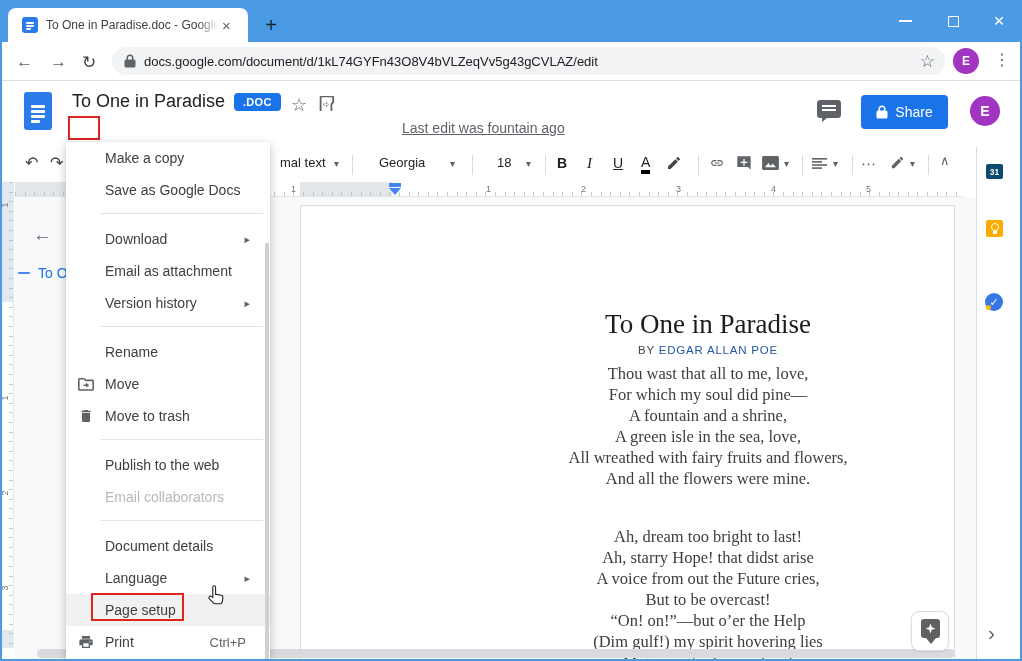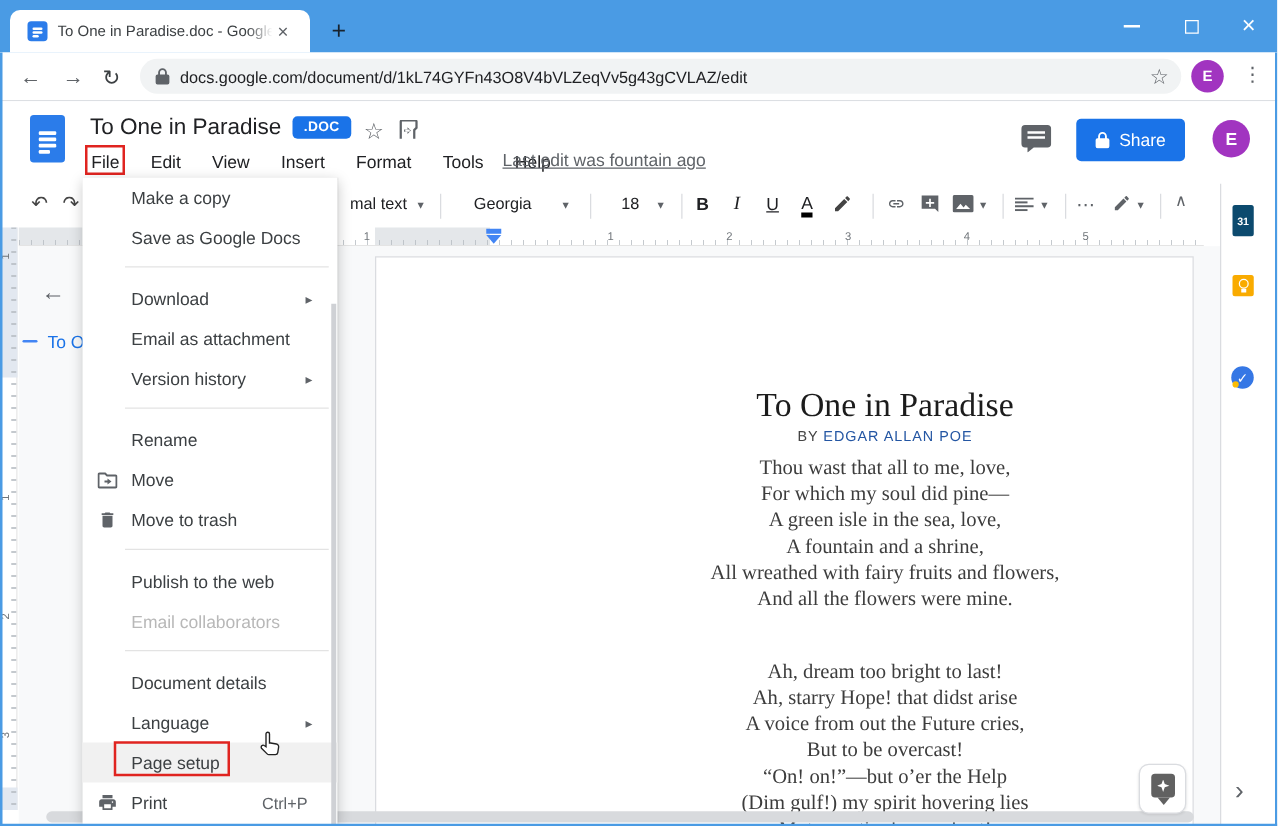--- a/index.html
+++ b/index.html
@@ -71,21 +71,21 @@
   .hscroll { left:22px; top:452px; width:918px; height:9px; background:#d8dadd; border-radius:5px; }
   .explorebtn { left:896px; top:414px; width:38px; height:40px; background:#fff; border:1px solid #dadce0; border-radius:8px; box-shadow:0 1px 2px rgba(0,0,0,.08); }
   .exp-sq { position:absolute; left:9px; top:7px; width:19px; height:19px; background:#616161; border-radius:3px; }
   .exp-star { position:absolute; left:13.5px; top:11.5px; width:10px; height:10px; background:#fff;
               clip-path:polygon(50% 0,63% 37%,100% 50%,63% 63%,50% 100%,37% 63%,0 50%,37% 37%); }
   .exp-tail { position:absolute; left:14px; top:26px; width:0; height:0; border-left:5px solid transparent; border-right:5px solid transparent; border-top:6px solid #616161; }
 
   
   .sidepanel { left:976px; top:147px; width:46px; height:514px; background:#fff; border-left:1px solid #dadce0; }
   .sp-ico { left:986px; }
-  .cal { width:17px; height:25px; background:#0c4a6e; border-radius:2px; color:#fff; font-size:8.5px; font-weight:bold; display:flex; align-items:center; justify-content:center; }
+  .cal { width:17px; height:15px; background:#0c4a6e; border-radius:2px; color:#fff; font-size:8.5px; font-weight:bold; display:flex; align-items:center; justify-content:center; }
   .keep { width:17px; height:17px; background:#f9ab00; border-radius:2px; position:relative; }
   .keep i { position:absolute; left:4.5px; top:3px; width:8px; height:8px; border:1.6px solid #fff; border-radius:50%; }
   .keep u { position:absolute; left:6.5px; top:11px; width:4px; height:3px; background:#fff; }
   .tasks { width:18px; height:18px; background:#3577e5; border-radius:50%; color:#fff; font-size:11px; display:flex; align-items:center; justify-content:center; position:relative; }
   .tasks i { position:absolute; left:1px; bottom:1px; width:5px; height:5px; background:#fbbc04; border-radius:50%; }
 
   
   .fmenu { left:66px; top:142px; width:204px; height:519px; background:#fff; box-shadow:0 3px 10px rgba(0,0,0,.22), 0 0 1px rgba(0,0,0,.15); z-index:50; }
   .mi { position:absolute; left:0; width:204px; height:32px; display:flex; align-items:center; font-size:14px; color:#3c4043; padding-left:39px; }
   .mi .ic { position:absolute; left:12px; top:8px; width:16px; height:16px; }
@@ -149,29 +149,20 @@
       <i style="left:7px;top:28px;width:9px;height:2.6px"></i>
   </div>
   <div class="abs doctitle">To One in Paradise</div>
   <div class="abs badge">.DOC</div>
   <span class="abs hicon" style="left:291px;top:94px;font-size:18px">☆</span>
   <svg class="abs" style="left:317px;top:96px" width="18" height="15" viewBox="0 0 20 16">
       <path d="M18 2h-8L8 0H2C.9 0 0 .9 0 2v12c0 1.1.9 2 2 2h16c1.1 0 2-.9 2-2V4c0-1.1-.9-2-2-2zm0 12H2V2h5.2l2 2H18v10zM9 9H7l3-3 3 3h-2v3H9V9z" fill="#5f6368" transform="rotate(90 10 9) translate(0 0)"></path>
       <path d="M8 8h4v2H8z" fill="#fff"></path>
     </svg>
 
-  <div class="abs menurow">
-    <span style="position:relative;z-index:10">File</span>
-    <span>Edit</span>
-    <span>View</span>
-    <span>Insert</span>
-    <span>Format</span>
-    <span>Tools</span>
-    <span>Help</span>
-  </div>
   <div class="abs redbox" style="left:68px;top:116px;width:32px;height:24px;z-index:20"></div>
   <div class="abs lastedit">Last edit was fountain ago</div>
 
   <svg class="abs" style="left:817px;top:100px" width="24" height="22" viewBox="0 0 24 22">
       <path d="M21 0H3C1.3 0 0 1.3 0 3v12c0 1.7 1.3 3 3 3h2v4l5-4h11c1.7 0 3-1.3 3-3V3c0-1.7-1.3-3-3-3z" fill="#5f6368"></path>
       <rect x="5" y="5" width="14" height="2" fill="#fff"></rect>
       <rect x="5" y="9" width="14" height="2" fill="#fff"></rect>
     </svg>
   <div class="abs sharebtn">
     <svg width="12" height="14" viewBox="0 0 12 14">
@@ -250,22 +241,22 @@
   </div>
 
   <div class="abs canvas">
     <div class="abs page"></div>
     <div class="poem">
       <div class="ptitle">To One in Paradise</div>
       <div class="byline"><span>BY </span><b>EDGAR ALLAN POE</b></div>
       <div class="stanza">
         <div>Thou wast that all to me, love,</div>
         <div>For which my soul did pine—</div>
+        <div>A fountain and a shrine,</div>
         <div>A green isle in the sea, love,</div>
-        <div>A fountain and a shrine,</div>
         <div>All wreathed with fairy fruits and flowers,</div>
         <div>And all the flowers were mine.</div>
       </div>
       <div class="stgap"></div>
       <div class="stanza" style="margin-top:16px">
         <div>Ah, dream too bright to last!</div>
         <div>Ah, starry Hope! that didst arise</div>
         <div>A voice from out the Future cries,</div>
         <div>But to be overcast!</div>
         <div>“On! on!”—but o’er the Help</div>

